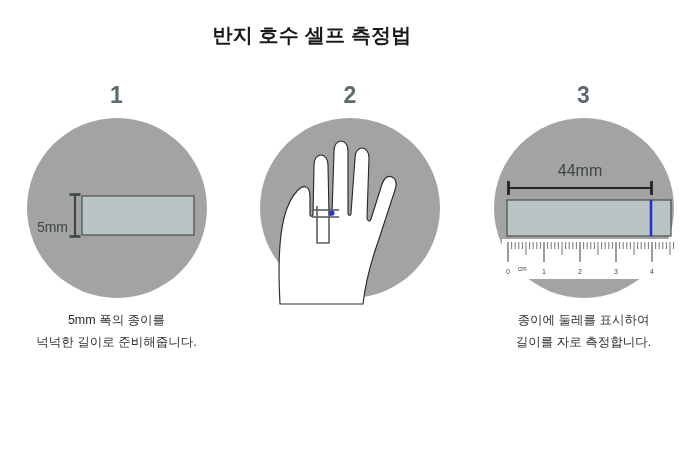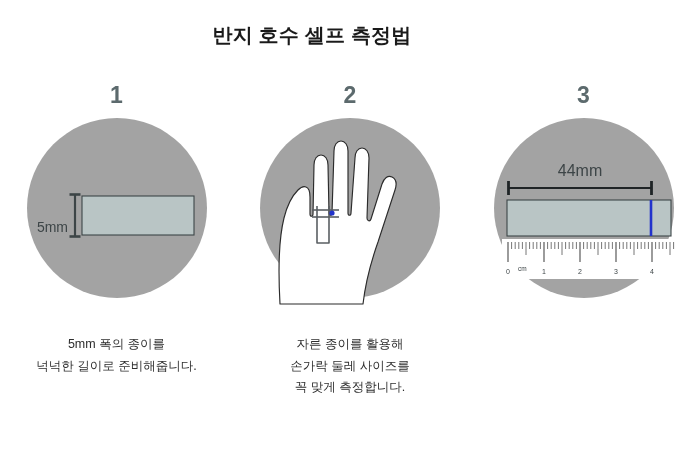--- a/index.html
+++ b/index.html
@@ -67,21 +67,21 @@
   .circle svg {
     position: absolute;
     top: 0;
     left: 0;
     width: 180px;
     height: 180px;
     overflow: visible;
   }
 
   .caption {
-    margin-top: 36px;
+    margin-top: 12px;
     text-align: center;
     font-size: 12.5px;
     line-height: 1.72;
     color: #2e2e2e;
     white-space: pre-line;
   }
 
   
   .circle-3 svg { overflow: visible; }
 </style>
@@ -153,23 +153,20 @@
 
         <g fill="none" stroke="#5a5f63" stroke-width="1.6" stroke-linejoin="round">
           <path d="M57 88 L57 125 L69 125 L69 88"></path>
           <path d="M52 92 L79 92"></path>
           <path d="M52 99 L79 99"></path>
         </g>
         <circle cx="72" cy="95" r="2.6" fill="#2233cc"></circle>
       </svg>
     </div>
 
-    <div class="caption">자른 종이를 활용해
-손가락 둘레 사이즈를
-꼭 맞게 측정합니다.</div>
   </div>
 
   <div class="step">
     <div class="step-number">3</div>
 
     <div class="circle circle-3">
       <svg viewBox="0 0 180 180" xmlns="http://www.w3.org/2000/svg">
 
         <text x="86" y="58" text-anchor="middle" font-family="Liberation Sans, DejaVu Sans, sans-serif" font-size="16" fill="#3d4547"><tspan id="lbl-44mm">44mm</tspan></text>
 
@@ -237,15 +234,17 @@
             <text x="14" y="156" text-anchor="middle" font-family="Liberation Sans, DejaVu Sans, sans-serif" font-size="7" fill="#3d4547">0</text>
             <text x="50" y="156" text-anchor="middle" font-family="Liberation Sans, DejaVu Sans, sans-serif" font-size="7" fill="#3d4547">1</text>
             <text x="86" y="156" text-anchor="middle" font-family="Liberation Sans, DejaVu Sans, sans-serif" font-size="7" fill="#3d4547">2</text>
             <text x="122" y="156" text-anchor="middle" font-family="Liberation Sans, DejaVu Sans, sans-serif" font-size="7" fill="#3d4547">3</text>
             <text x="158" y="156" text-anchor="middle" font-family="Liberation Sans, DejaVu Sans, sans-serif" font-size="7" fill="#3d4547">4</text>
           </g>
         <text x="24" y="153" font-family="Liberation Sans, DejaVu Sans, sans-serif" font-size="6.5" fill="#3d4547"><tspan id="lbl-cm">cm</tspan></text>
       </svg>
     </div>
 
+    <div class="caption">종이에 둘레를 표시하여
+길이를  자로 측정합니다.</div>
   </div>
 
 </div>
 
 </body></html>

